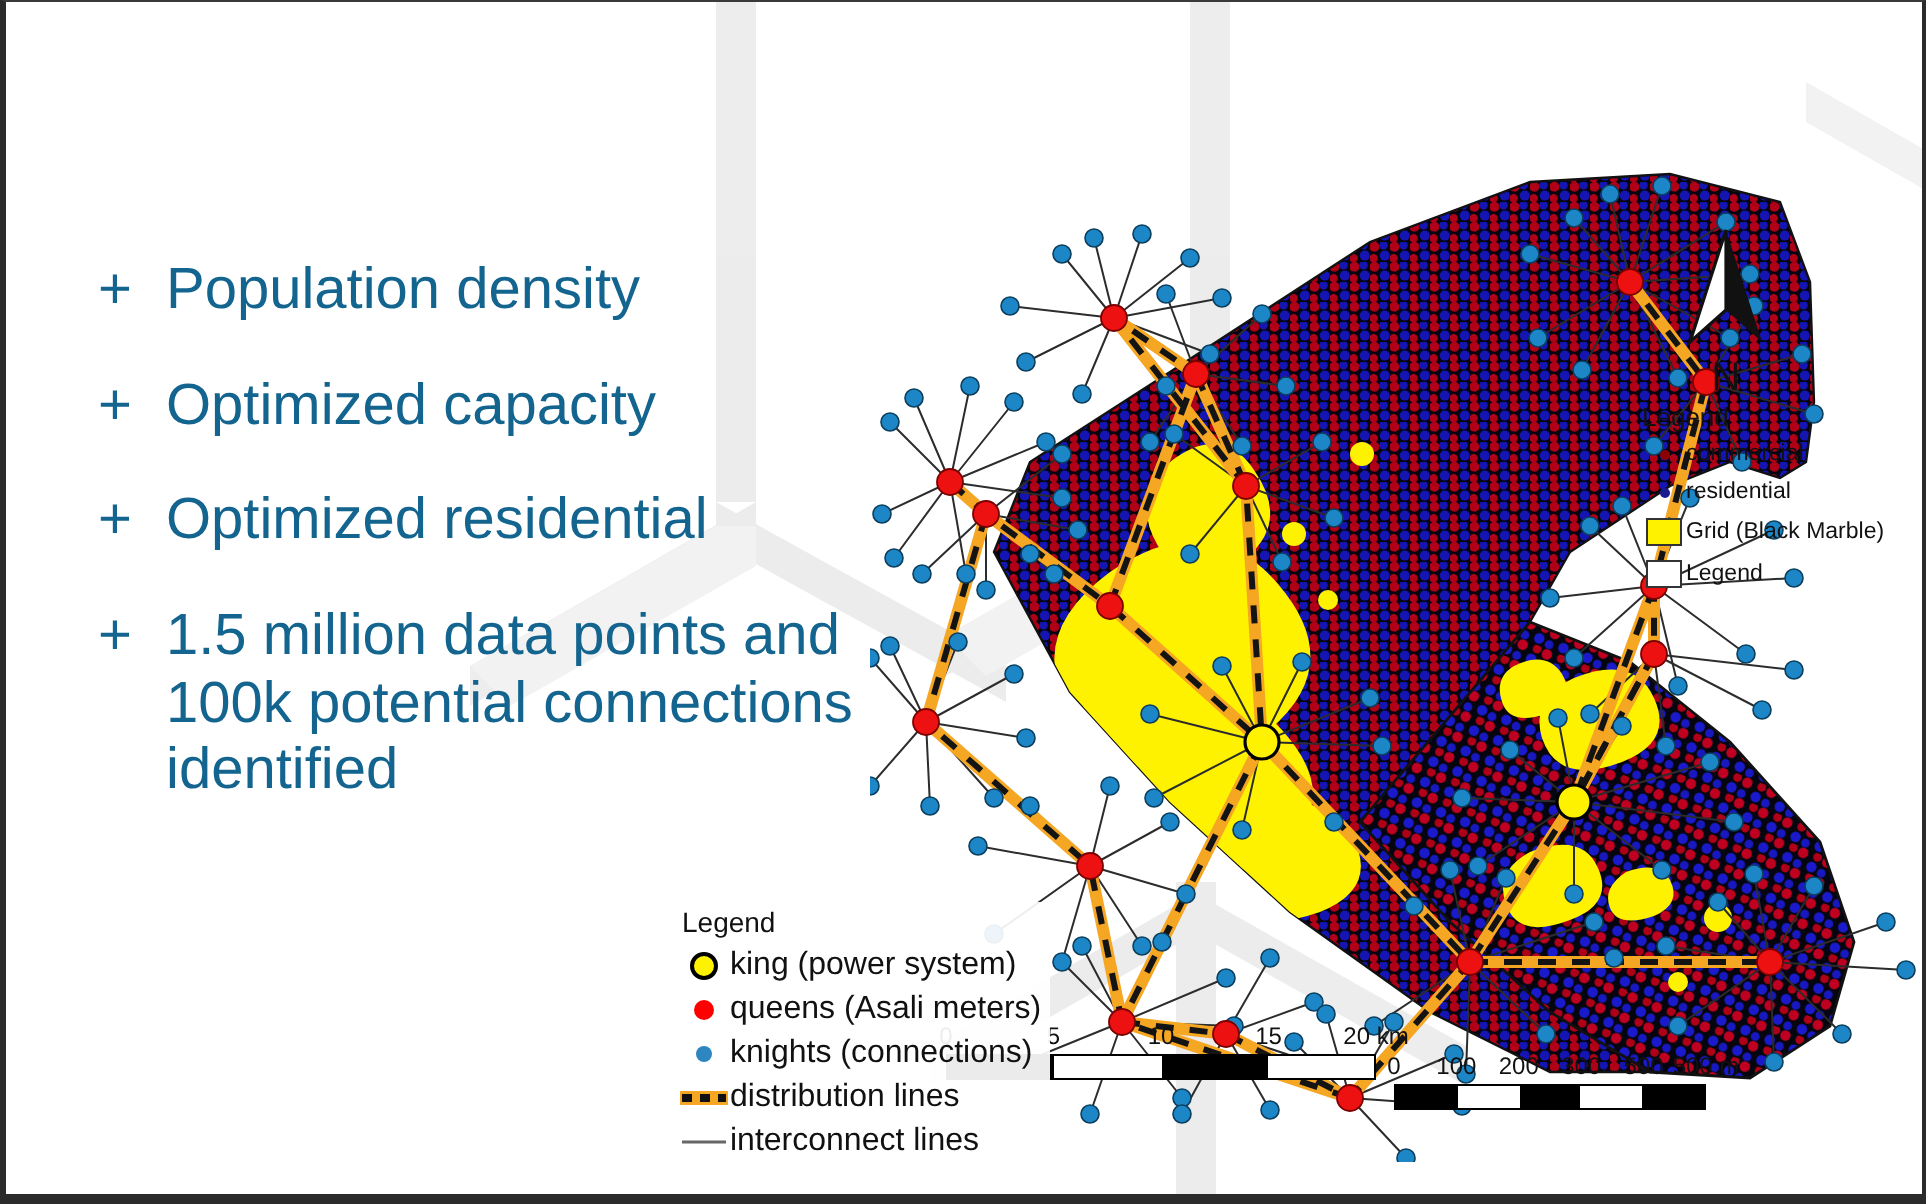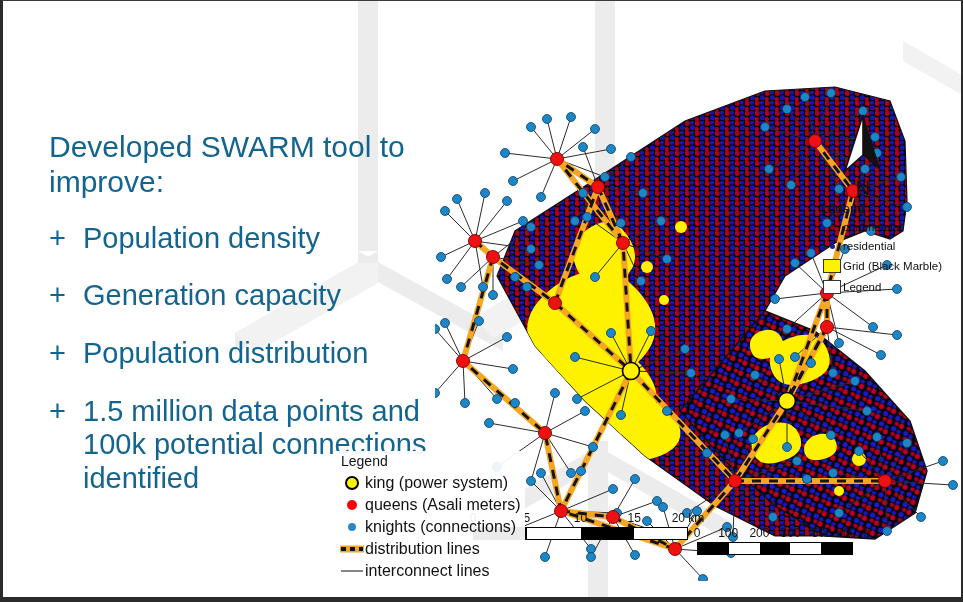--- a/index.html
+++ b/index.html
@@ -226,33 +226,32 @@
     </g>
     <g fill="#F2F2F2">
       <polygon points="232,332 355,262 375,262 375,282 252,352"></polygon>
       <polygon points="470,317 592,247 612,247 612,267 490,337"></polygon>
       <polygon points="900,40 963,76 963,96 900,60"></polygon>
     </g>
   </svg>
 
 
   <div id="body-copy">
-    <div id="intro">Developed SWARM tool to improve:</div>
     <ul class="bullets">
       <li>
         <span class="plus">+</span>
         <span class="btext">Population density</span>
       </li>
       <li>
         <span class="plus">+</span>
-        <span class="btext">Generation capacity</span>
+        <span class="btext">Optimized capacity</span>
       </li>
       <li>
         <span class="plus">+</span>
-        <span class="btext">Population distribution</span>
+        <span class="btext">Optimized residential</span>
       </li>
       <li>
         <span class="plus">+</span>
         <span class="btext">1.5 million data points and 100k potential connections identified</span>
       </li>
     </ul>
   </div>
 
   <div id="map-wrap">
     <svg id="map-svg" width="531" height="500" viewBox="0 0 531 500">

